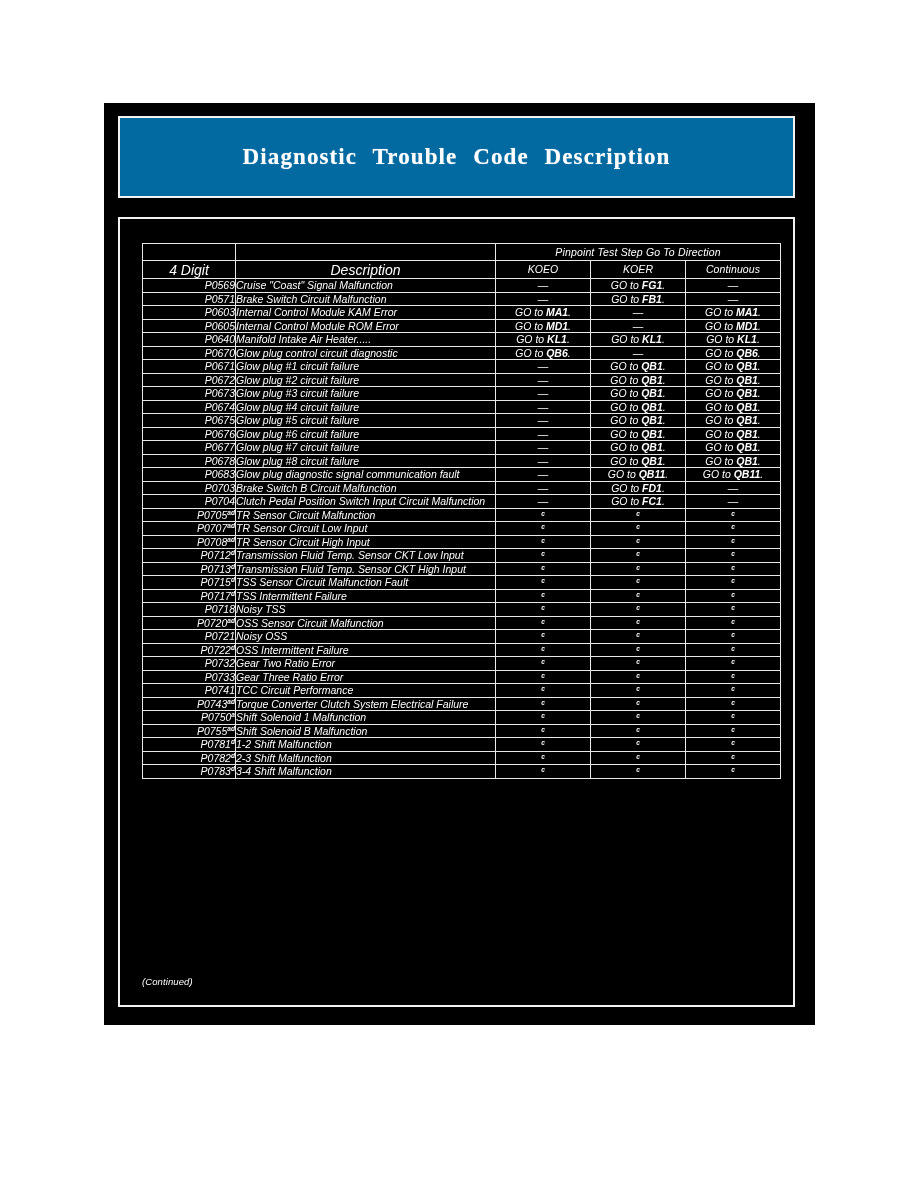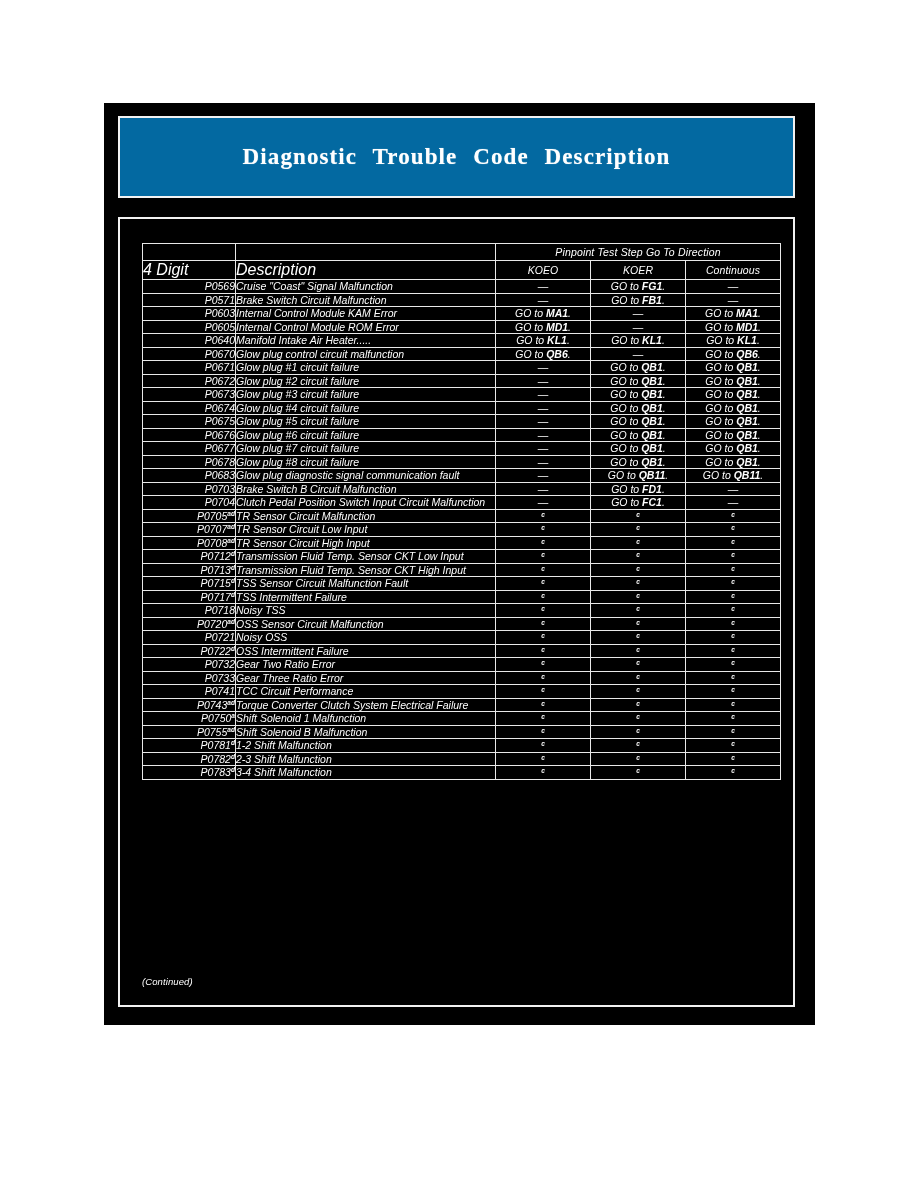--- a/index.html
+++ b/index.html
@@ -108,22 +108,23 @@
   .hdr-group {
     font-size: 10.5px;
     font-weight: bold;
     text-align: center;
     height: 16px;
     line-height: 16px;
     letter-spacing: 0.15px;
     white-space: nowrap;
   }
   .hdr-tall {
-    font-size: 16px;
-    font-weight: bold;
+    font-size: 14px;
+    font-weight: bold;
+    text-align: center;
     white-space: nowrap;
     margin-top: 47px;
   }
   .hdr-blank { border-bottom: none !important; }
 
   
   td.code {
     text-align: right;
     font-size: 10.5px;
     padding: 2px 0 2px 0;
@@ -230,21 +231,21 @@
             </tr>
             <tr>
               <td class="code">P0640</td>
               <td class="desc">Manifold Intake Air Heater.....</td>
               <td class="dir">GO to <b>KL1</b>.</td>
               <td class="dir">GO to <b>KL1</b>.</td>
               <td class="dir">GO to <b>KL1</b>.</td>
             </tr>
             <tr>
               <td class="code">P0670</td>
-              <td class="desc">Glow plug control circuit malfunction</td>
+              <td class="desc">Glow plug control circuit diagnostic</td>
               <td class="dir">GO to <b>QB6</b>.</td>
               <td class="dir">—</td>
               <td class="dir">GO to <b>QB6</b>.</td>
             </tr>
             <tr>
               <td class="code">P0671</td>
               <td class="desc">Glow plug #1 circuit failure</td>
               <td class="dir">—</td>
               <td class="dir">GO to <b>QB1</b>.</td>
               <td class="dir">GO to <b>QB1</b>.</td>

